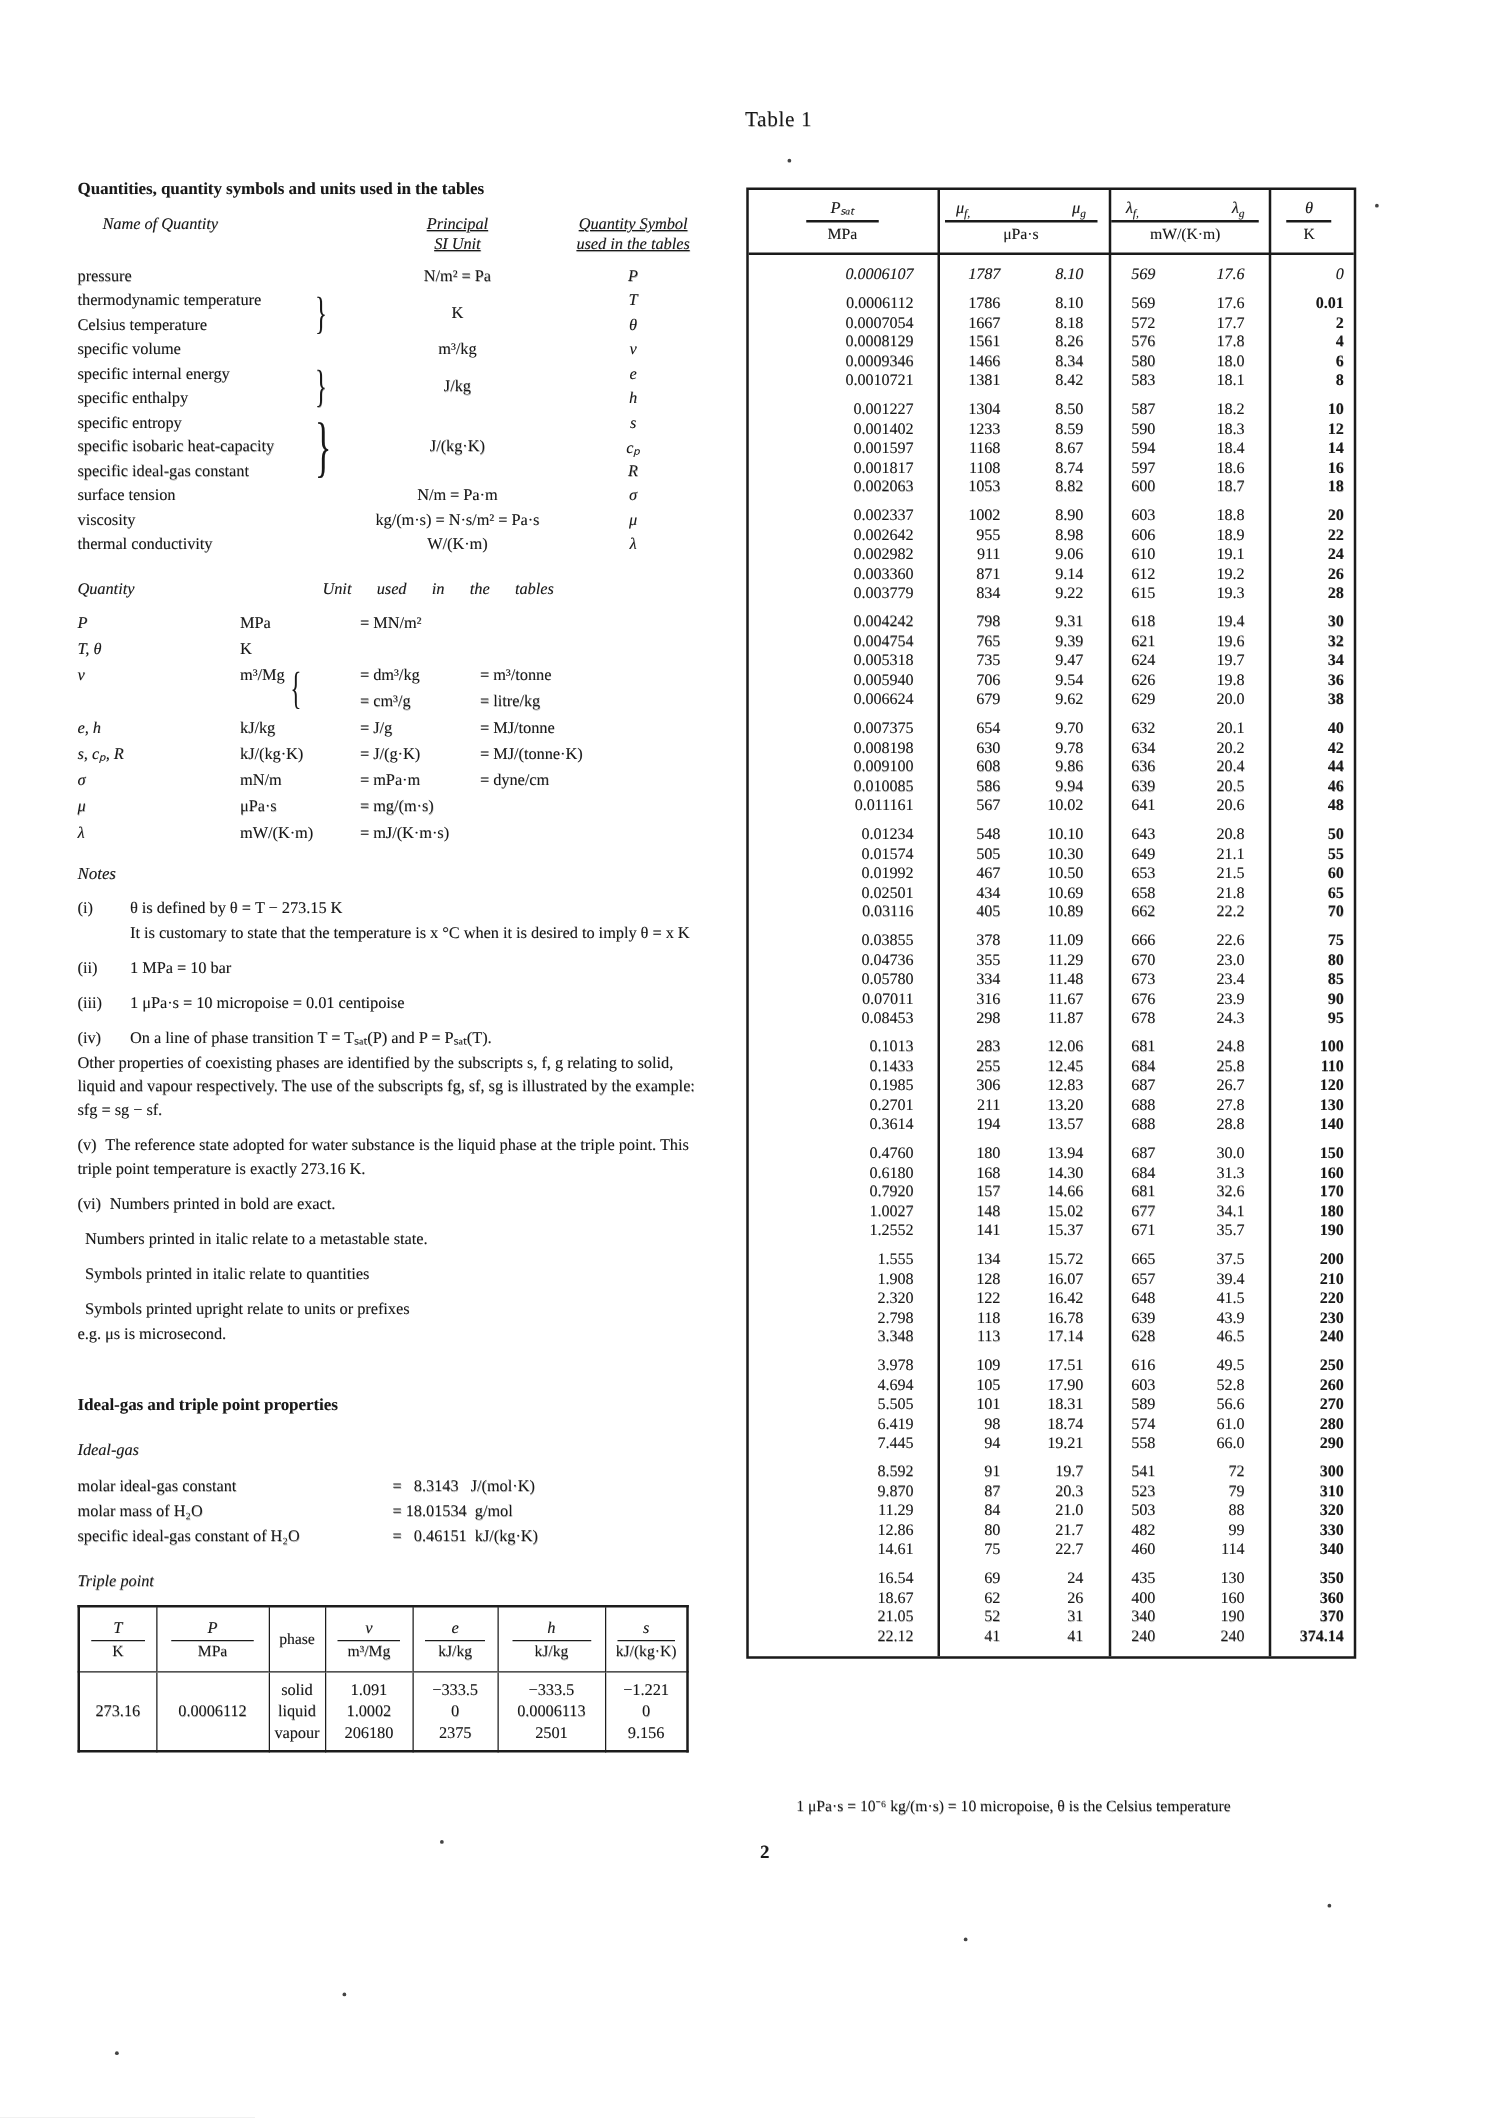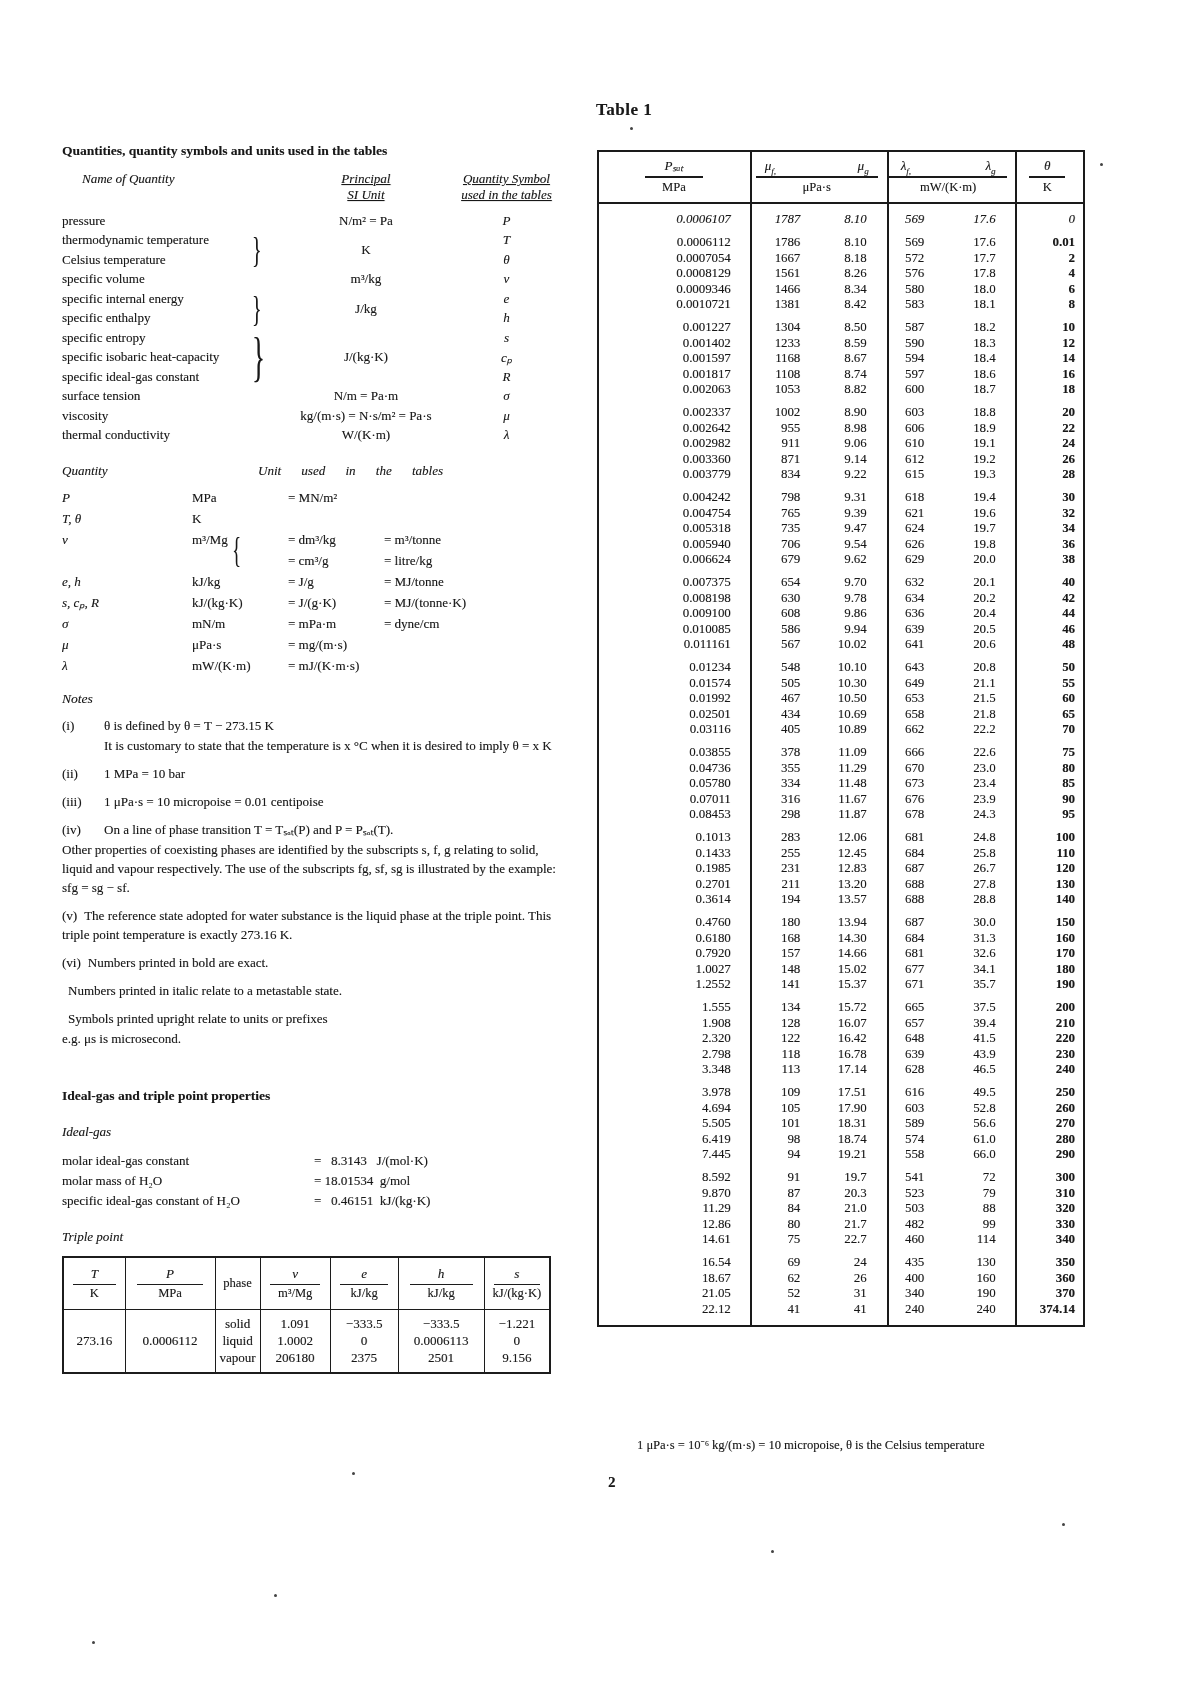--- a/index.html
+++ b/index.html
@@ -5,21 +5,21 @@
   * { box-sizing: border-box; margin: 0; padding: 0; }
   html,body { background:#e8e8e8; }
   .page{
     position:relative; width:1200px; height:1694px; margin:0 auto;
     background:#ffffff; color:#181818;
     font-family:"Liberation Serif", serif;
     text-shadow:0.3px 0.3px 0 rgba(25,25,25,0.35);
     overflow:hidden;
   }
 
-  .title{ position:absolute; left:596px; top:100px; font-size:17px; font-weight:bold; letter-spacing:0.5px; }
+  .title{ position:absolute; left:596px; top:86px; font-size:17px; font-weight:normal; letter-spacing:0.5px; }
 
   
   .left-col{ position:absolute; left:62px; top:143px; width:497px; }
   .q-heading{ font-size:13.5px; font-weight:bold; margin-bottom:12px; }
 
   table.q-table{ border-collapse:collapse; width:100%; font-size:13px; }
   .q-table th{ font-style:italic; font-weight:normal; font-size:13px; padding-bottom:8px; vertical-align:top; }
   .q-name-h{ text-align:left; padding-left:20px; }
   .q-unit-h,.q-sym-h{ text-align:center;text-decoration:underline; }
   .q-table td{ height:19.5px; padding:0; vertical-align:middle; }
@@ -283,20 +283,21 @@
           <span class="note-text">1 μPa·s = 10 micropoise = 0.01 centipoise</span>
         </div>
         <div class="note-item note-hang">
           <span class="note-label">(iv)</span>
           <span class="note-text">On a line of phase transition T = Tₛₐₜ(P) and P = Pₛₐₜ(T).</span>
         </div>
         <div class="note-item tight"><span>Other properties of coexisting phases are identified by the subscripts s, f, g relating to solid, liquid and vapour respectively. The use of the subscripts fg, sf, sg is illustrated by the example: sfg = sg − sf.</span></div>
         <div class="note-item"><span class="note-label-inline">(v)</span><span>The reference state adopted for water substance is the liquid phase at the triple point. This triple point temperature is exactly 273.16 K.</span></div>
         <div class="note-item"><span class="note-label-inline">(vi)</span><span>Numbers printed in bold are exact.</span></div>
         <div class="note-item ind1"><span>Numbers printed in italic relate to a metastable state.</span></div>
+        <div class="note-item ind1"><span>Symbols printed in italic relate to quantities</span></div>
         <div class="note-item ind1"><span>Symbols printed upright relate to units or prefixes</span></div>
         <div class="note-item tight"><span>e.g. μs is microsecond.</span></div>
       </div>
 
     <div class="ig-heading">Ideal-gas and triple point properties</div>
     <div class="ig-sub">Ideal-gas</div>
     <div id="ig-body">
         <div class="ig-row">
           <span class="ig-name">molar ideal-gas constant</span>
           <span class="ig-val">=   8.3143   J/(mol·K)</span>
@@ -724,21 +725,21 @@
           <div class="sat-row">
             <span class="c1">0.1433</span>
             <span class="c2">255</span>
             <span class="c3">12.45</span>
             <span class="c4">684</span>
             <span class="c5">25.8</span>
             <span class="c6">110</span>
           </div>
           <div class="sat-row">
             <span class="c1">0.1985</span>
-            <span class="c2">231</span>
+            <span class="c2">306</span>
             <span class="c3">12.83</span>
             <span class="c4">687</span>
             <span class="c5">26.7</span>
             <span class="c6">120</span>
           </div>
           <div class="sat-row">
             <span class="c1">0.2701</span>
             <span class="c2">211</span>
             <span class="c3">13.20</span>
             <span class="c4">688</span>

